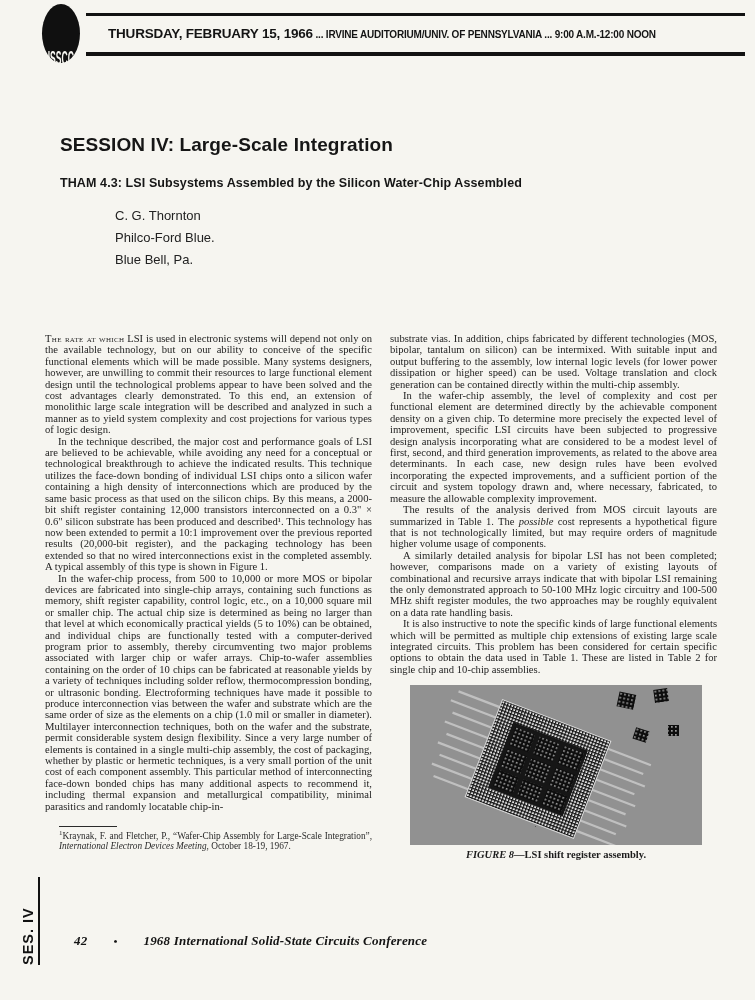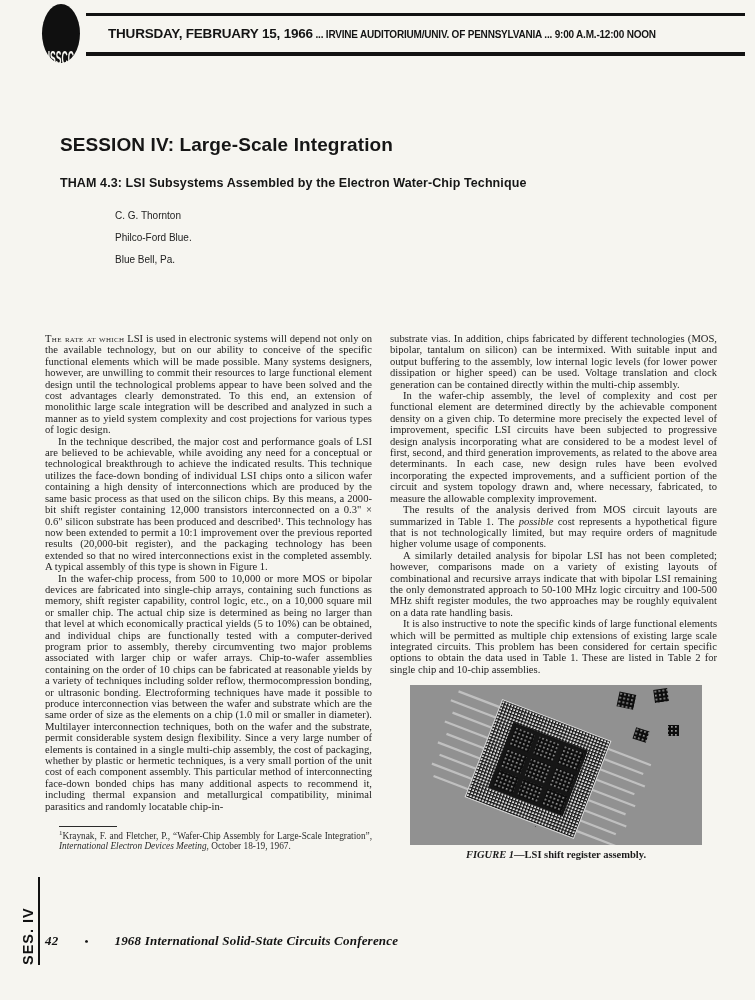--- a/index.html
+++ b/index.html
@@ -39,21 +39,21 @@
     font-family:"Liberation Sans",sans-serif;font-weight:bold;
     font-size:19px;color:#161616;letter-spacing:0.1px;
   }
   .paper-title{
     position:absolute;left:60px;top:176px;
     font-family:"Liberation Sans",sans-serif;font-weight:bold;
     font-size:12.5px;color:#161616;letter-spacing:0.1px;
   }
   .authors{
     position:absolute;left:115px;top:205px;
-    font-family:"Liberation Sans",sans-serif;font-size:10px;
+    font-family:"Liberation Sans",sans-serif;font-size:13px;
     color:#222;line-height:22px;
   }
   
   .body-cols{
     position:absolute;left:45px;top:305px;width:672px;height:625px;
     display:flex;gap:18px;
   }
   .col{width:327px;font-size:10.6px;line-height:11.4px;text-align:justify;color:#232323;}
   .col p{margin:0;text-indent:13px;}
   .col p.noindent{text-indent:0;margin-top:28px;}
@@ -69,21 +69,21 @@
   .figure-caption{
     margin-top:4px;text-align:center;font-size:10.5px;color:#1c1c1c;font-weight:bold;
   }
   .figure-caption .cap-label{font-style:italic;}
   
   .footer{
     position:absolute;left:45px;top:933px;
     font-style:italic;font-weight:bold;font-size:13px;color:#141414;
     letter-spacing:0.2px;
   }
-  .footer .pg{font-style:italic;margin-right:26px;}
+  .footer .pg{font-style:italic;margin-right:26px;margin-left:29px;}
   .footer .blt{margin-right:26px;font-size:11px;}
   .ses-tab{
     position:absolute;left:20px;top:877px;height:88px;
     writing-mode:vertical-rl;transform:rotate(180deg);
     font-family:"Liberation Sans",sans-serif;font-weight:bold;font-size:14.5px;
     color:#111;letter-spacing:1px;
     border-left:2px solid #111;padding-left:2px;
   }
   .it{font-style:italic;}
 </style>
@@ -97,21 +97,21 @@
       <span>ISSCC</span>
     </div>
     <div class="rule-top"></div>
     <div class="rule-bottom"></div>
     <div class="mast-line">
       <span class="mast-date">THURSDAY, FEBRUARY 15, 1966</span><span class="mast-venue"> ... IRVINE AUDITORIUM/UNIV. OF PENNSYLVANIA ... 9:00 A.M.-12:00 NOON</span>
     </div>
   </div>
 
   <div class="session-title">SESSION IV: Large-Scale Integration</div>
-  <div class="paper-title">THAM 4.3: LSI Subsystems Assembled by the Electron Water-Chip Technique</div>
+  <div class="paper-title">THAM 4.3: LSI Subsystems Assembled by the Silicon Water-Chip Assembled</div>
   <div class="authors">
     <div>C. G. Thornton</div>
     <div>Philco-Ford Blue.</div>
     <div>Blue Bell, Pa.</div>
   </div>
 
   <div class="body-cols">
 
     <div class="col">
       <p class="noindent"><span class="smallcaps">The rate at which</span><span> LSI is used in electronic systems will depend not only on the available technology, but on our ability to conceive of the specific functional elements which will be made possible. Many systems designers, however, are unwilling to commit their resources to large functional element design until the technological problems appear to have been solved and the cost advantages clearly demonstrated. To this end, an extension of monolithic large scale integration will be described and analyzed in such a manner as to yield system complexity and cost projections for various types of logic design.</span></p>
@@ -186,21 +186,21 @@
             <rect x="-58" y="-52" width="116" height="104" fill="none" stroke="#dcdcdc" stroke-width="1"></rect>
           </g>
 
           <g fill="url(#htMid)">
             <rect x="208" y="8" width="17" height="15" transform="rotate(12 216 15)"></rect>
             <rect x="244" y="4" width="14" height="13" transform="rotate(-8 251 10)"></rect>
             <rect x="224" y="44" width="14" height="12" transform="rotate(18 231 50)"></rect>
             <rect x="258" y="40" width="11" height="11"></rect>
           </g>
         </svg>
-        <div class="figure-caption"><span class="cap-label">FIGURE 1</span><span>—LSI shift register assembly.</span></div>
+        <div class="figure-caption"><span class="cap-label">FIGURE 8</span><span>—LSI shift register assembly.</span></div>
       </div>
     </div>
   </div>
 
   <div class="ses-tab">SES. IV</div>
 
   <div class="footer">
     <span class="pg">42</span><span class="blt">•</span><span>1968 International Solid-State Circuits Conference</span>
   </div>
 

